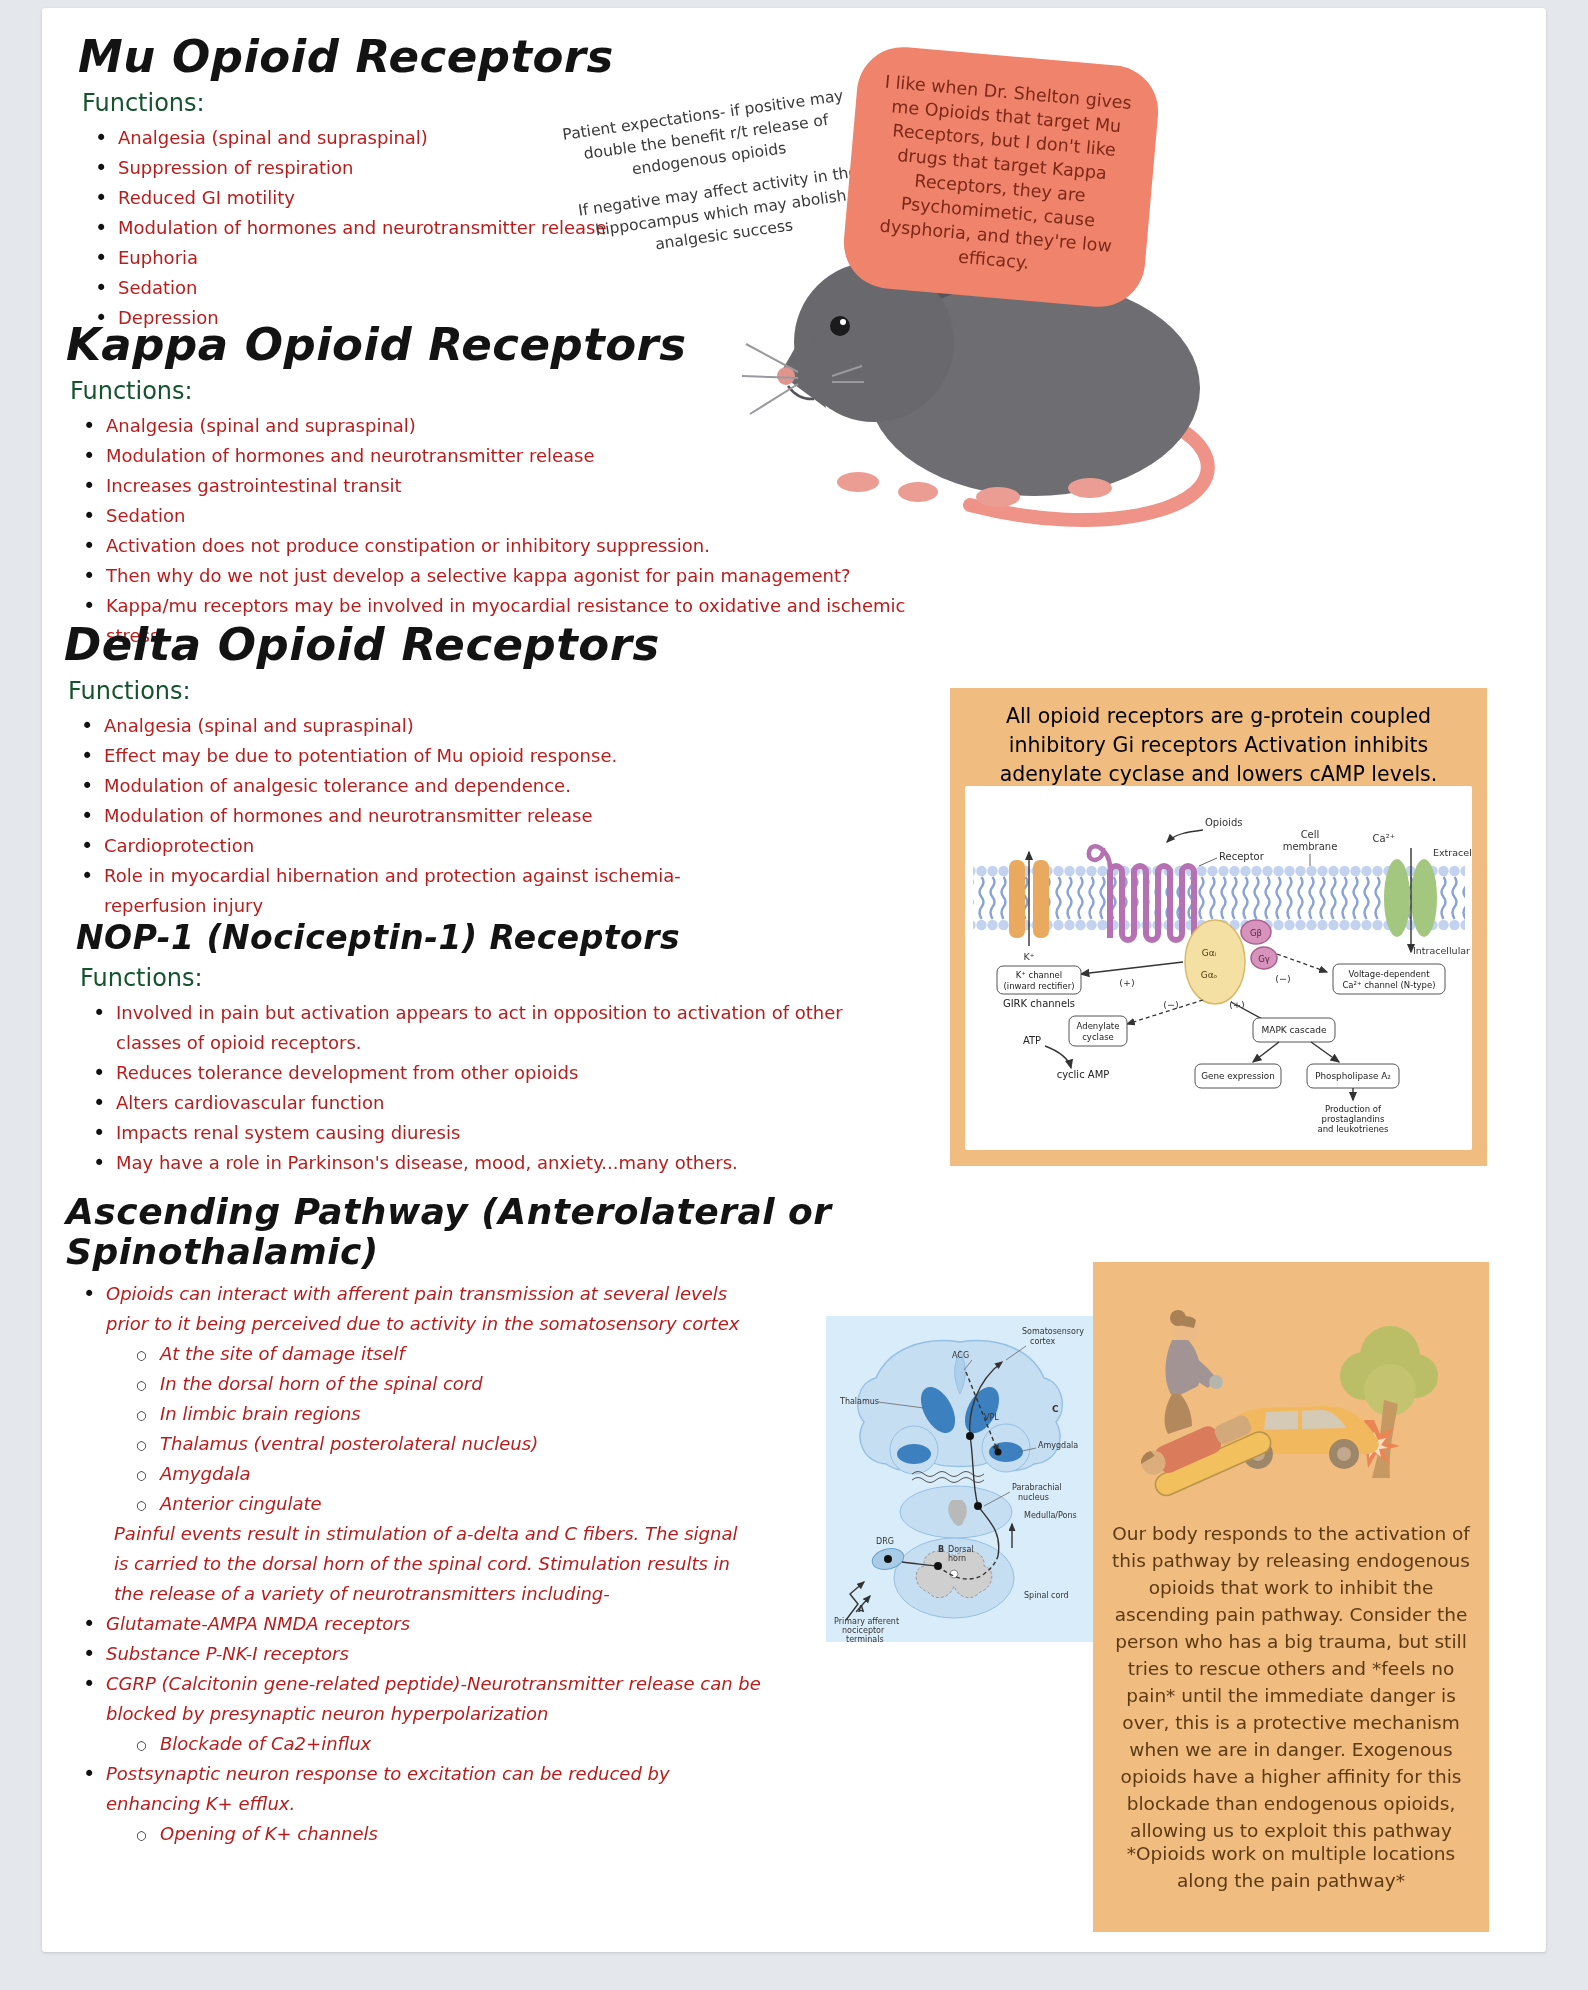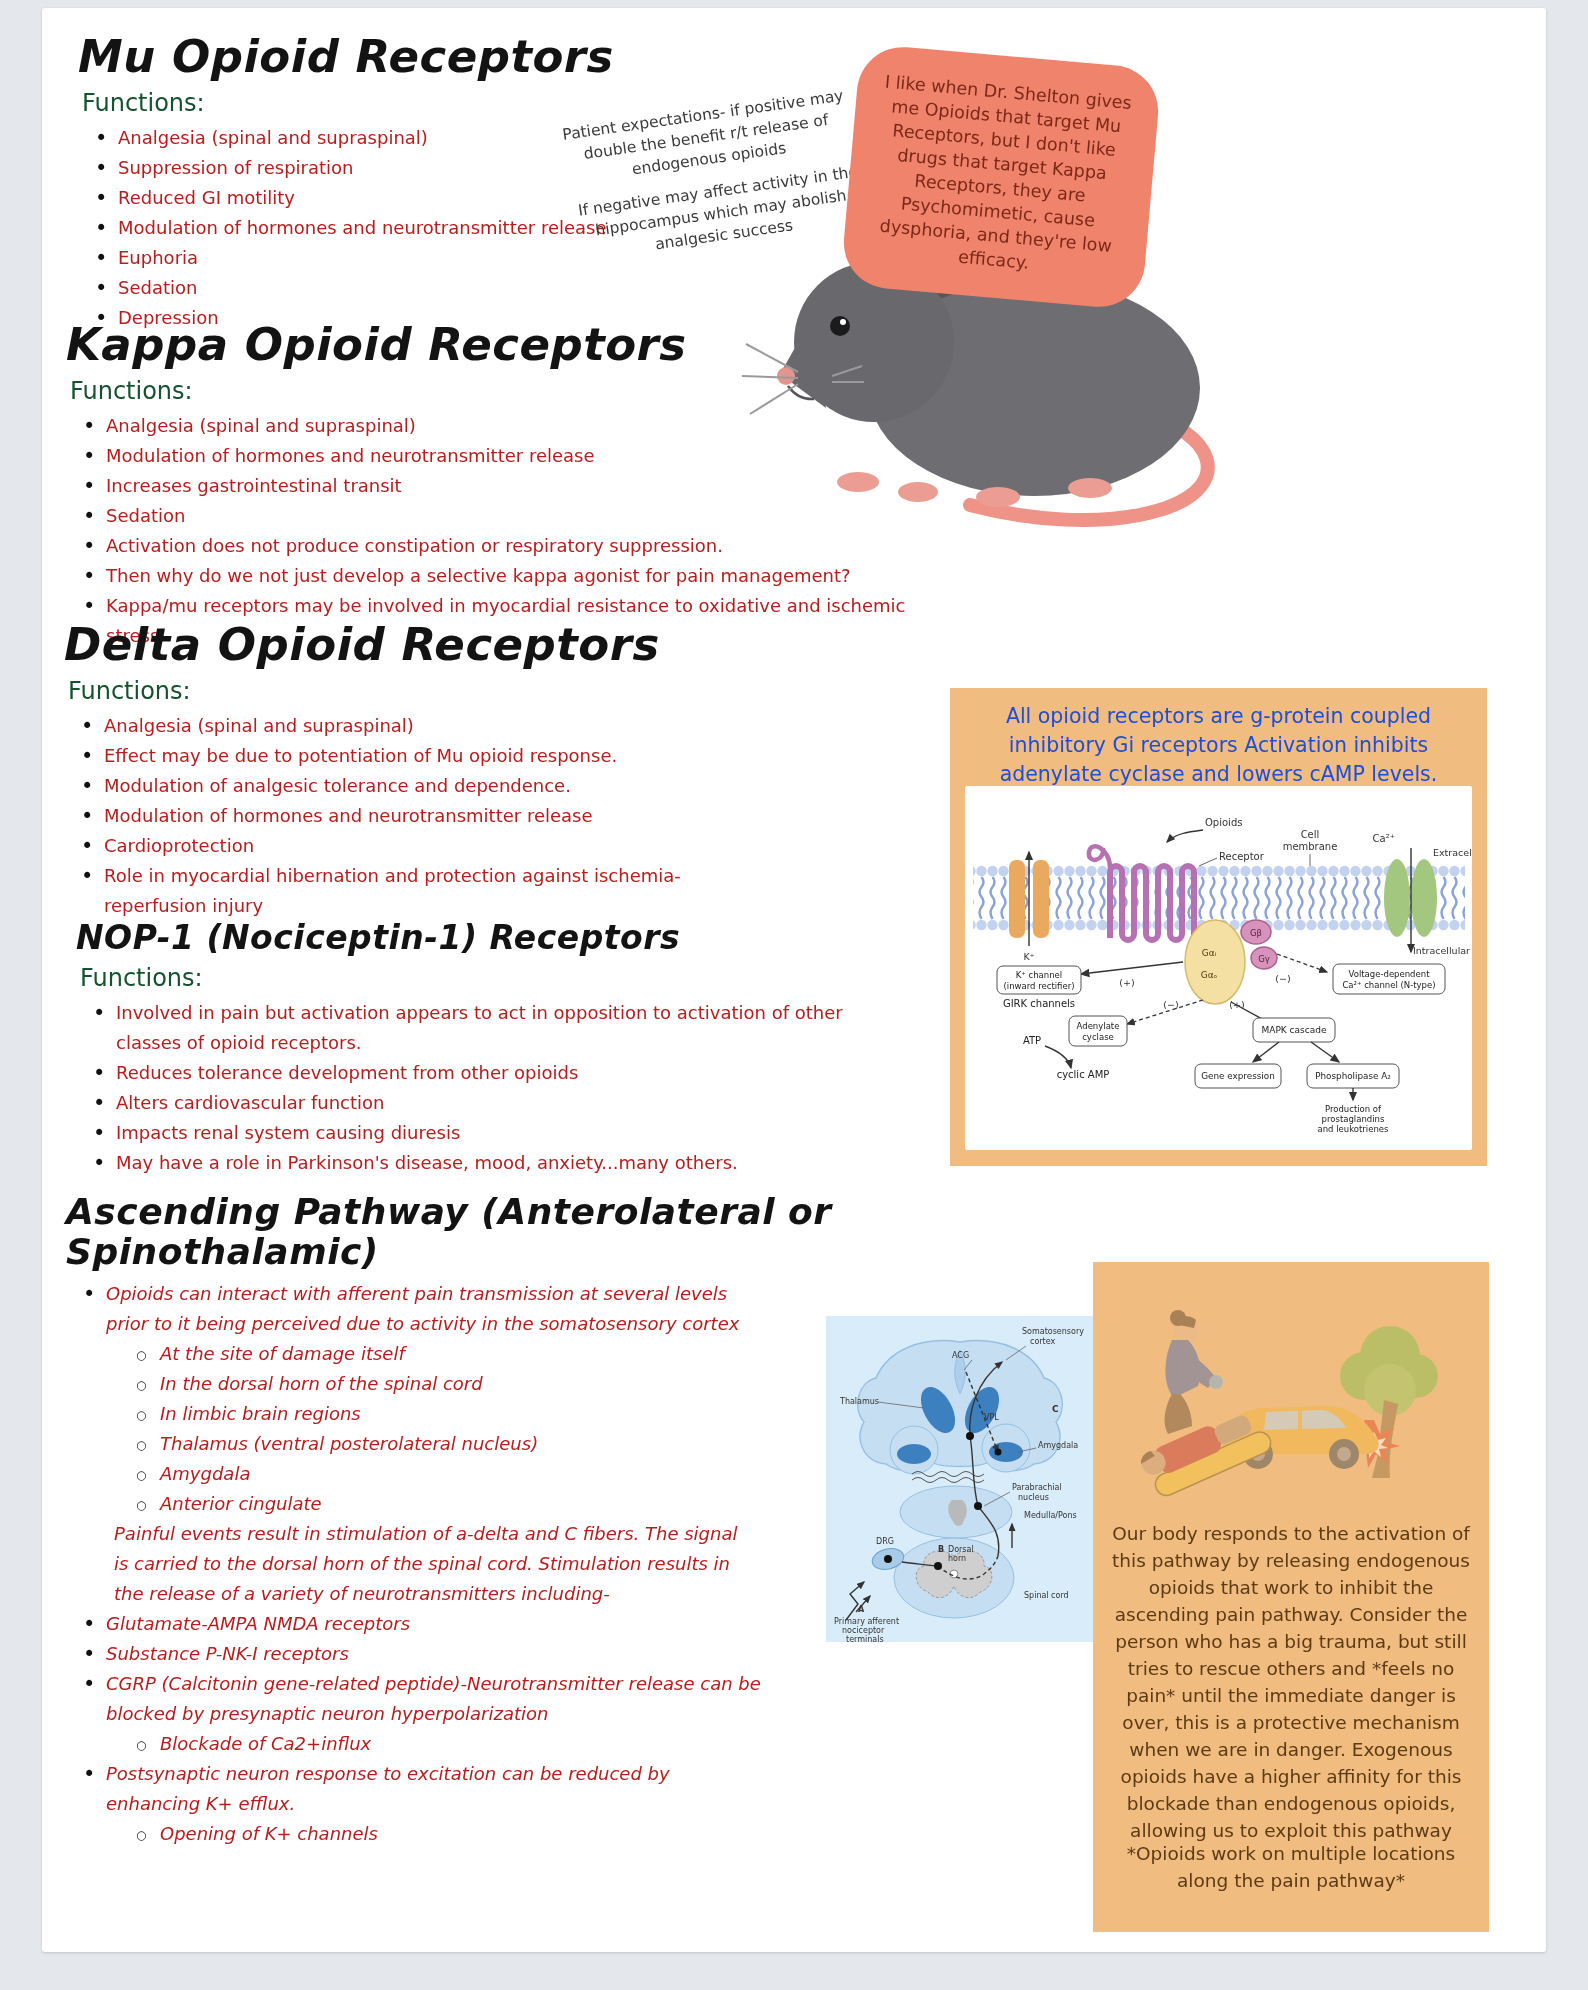--- a/index.html
+++ b/index.html
@@ -22,21 +22,21 @@
   .sec-delta .bullets{width:680px;}
   .sec-nop .bullets{width:790px;}
   .sec-asc .bullets{width:700px;font-style:italic;}
   .sec-asc .li.p{width:640px;}
   .note{position:absolute;font-size:15.5px;line-height:22px;text-align:center;color:#3a3a3a;transform:rotate(-8deg);}
   .bubble{position:absolute;left:850px;top:56px;width:302px;min-height:150px;background:#f0836b;border-radius:46px;transform:rotate(5deg);padding:24px 18px 26px 18px;box-sizing:border-box;z-index:5;}
   .bubble-text{font-size:17.5px;line-height:24px;text-align:center;color:#7c2817;font-weight:500;}
   .bubble-tail{position:absolute;left:868px;top:222px;width:74px;height:58px;background:#f0836b;clip-path:polygon(0 100%,28% 0,90% 18%);z-index:4;}
   .obox{position:absolute;background:#f0bc80;box-sizing:border-box;}
   .obox1{left:950px;top:688px;width:537px;height:478px;padding:14px 20px;}
-  .obox1 .cap{font-size:20.5px;line-height:29px;text-align:center;color:#1d4ed8;font-weight:500;}
+  .obox1 .cap{font-size:20.5px;line-height:29px;text-align:center;color:#000000;font-weight:500;}
   .diagram-card{position:absolute;left:15px;top:98px;width:507px;height:364px;background:#ffffff;border-radius:2px;}
   .obox2{left:1093px;top:1262px;width:396px;height:670px;padding:8px;}
   .obox2 .body-text{position:absolute;left:14px;top:258px;width:368px;font-size:18.5px;line-height:27px;text-align:center;color:#5c3a14;}
   .obox2 .starred{position:absolute;left:10px;top:578px;width:376px;font-size:18.5px;line-height:27px;text-align:center;color:#5c3a14;}
   .brainfig{position:absolute;left:826px;top:1316px;width:268px;height:326px;}
   .mouse{position:absolute;left:742px;top:226px;width:508px;height:312px;z-index:3;}
   .crash{position:absolute;left:1128px;top:1282px;width:330px;height:228px;opacity:.52;}
   svg text{font-family:"DejaVu Sans",sans-serif;}
 </style>
 </head>
@@ -94,21 +94,21 @@
   </svg>
 
   <div class="section sec-kappa" style="left:66px;top:320px;width:900px;">
     <div class="h1 big">Kappa Opioid Receptors</div>
     <div class="fn">Functions:</div>
     <div class="bullets">
         <div class="li b1">Analgesia (spinal and supraspinal)</div>
         <div class="li b1">Modulation of hormones and neurotransmitter release</div>
         <div class="li b1">Increases gastrointestinal transit</div>
         <div class="li b1">Sedation</div>
-        <div class="li b1">Activation does not produce constipation or respiratory suppression.</div>
+        <div class="li b1">Activation does not produce constipation or inhibitory suppression.</div>
         <div class="li b1">Then why do we not just develop a selective kappa agonist for pain management?</div>
         <div class="li b1">Kappa/mu receptors may be involved in myocardial resistance to oxidative and ischemic stress</div>
       </div>
   </div>
 
   <div class="section sec-delta" style="left:64px;top:620px;width:760px;">
     <div class="h1 big">Delta Opioid Receptors</div>
     <div class="fn">Functions:</div>
     <div class="bullets">
         <div class="li b1">Analgesia (spinal and supraspinal)</div>

